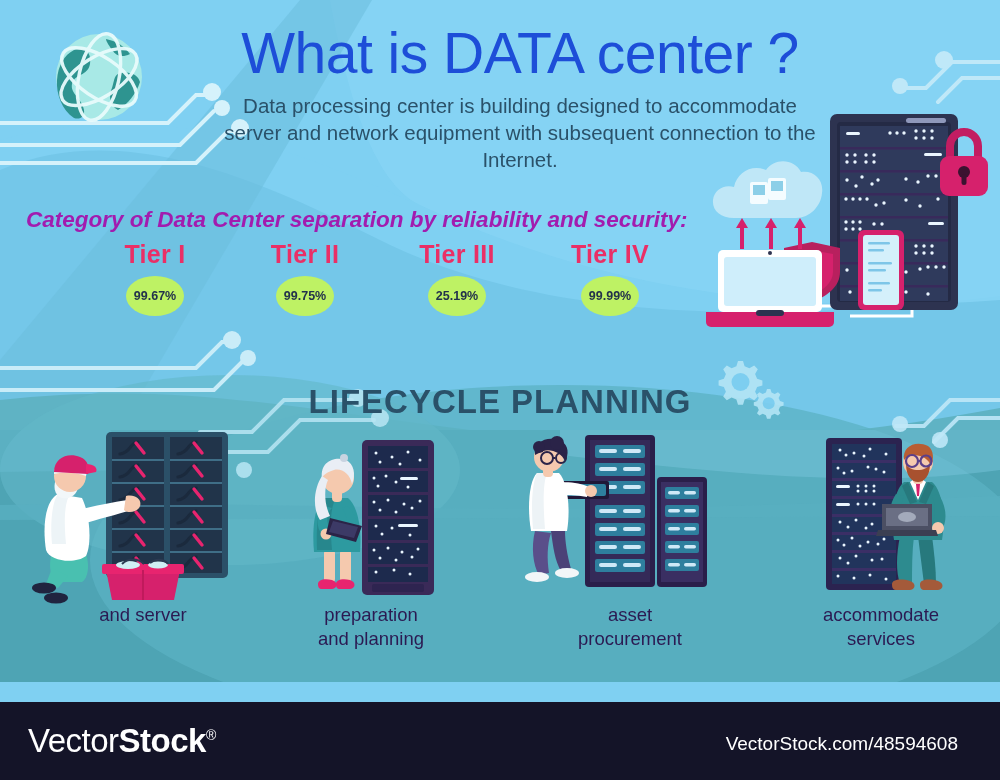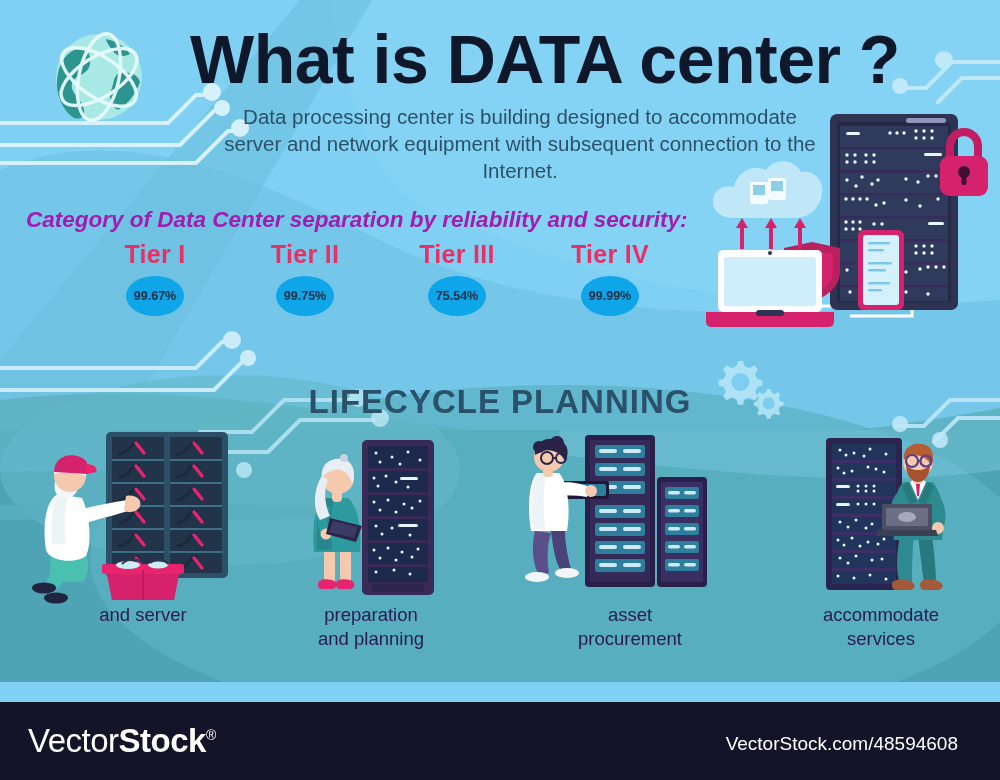--- a/index.html
+++ b/index.html
@@ -18,23 +18,23 @@
 
   
   .bg-layer { position:absolute; left:0; top:0; width:1000px; height:780px; pointer-events:none; }
 
   
   .header-block {
     position:absolute; left:190px; top:24px; width:660px;
     text-align:center;
   }
   .main-title {
-    font-size:68px;
-    font-weight:bold;
-    color:#0f172a;
+    font-size:57px;
+    font-weight:normal;
+    color:#1d4ed8;
     letter-spacing:-0.5px;
     line-height:1.05;
     white-space:nowrap;
   }
   .subtitle {
     margin-top:8px;
     font-size:20.5px;
     color:#2a5169;
     line-height:1.32;
     padding:0 22px;
@@ -55,21 +55,21 @@
   .tier:nth-child(2){ left:170px; }
   .tier:nth-child(3){ left:322px; }
   .tier:nth-child(4){ left:475px; }
   .tier-name {
     font-size:25px; font-weight:bold; color:#ea2f66;
     letter-spacing:0.3px;
   }
   .tier-bubble {
     margin:7px auto 0;
     width:58px; height:40px;
-    background:#0ea5e9;
+    background:#bef264;
     border-radius:50%;
     display:flex; align-items:center; justify-content:center;
     font-size:12.5px; font-weight:bold; color:#23324b;
   }
 
   
   .lifecycle-title {
     position:absolute; top:383px; left:0; width:1000px;
     text-align:center;
     font-size:33px;
@@ -731,21 +731,21 @@
     <div class="tier">
       <div class="tier-name">Tier I</div>
       <div class="tier-bubble">99.67%</div>
     </div>
     <div class="tier">
       <div class="tier-name">Tier II</div>
       <div class="tier-bubble">99.75%</div>
     </div>
     <div class="tier">
       <div class="tier-name">Tier III</div>
-      <div class="tier-bubble">75.54%</div>
+      <div class="tier-bubble">25.19%</div>
     </div>
     <div class="tier">
       <div class="tier-name">Tier IV</div>
       <div class="tier-bubble">99.99%</div>
     </div>
   </div>
 
   <div class="lifecycle-title">LIFECYCLE  PLANNING</div>
 
   <div class="stage-labels">

